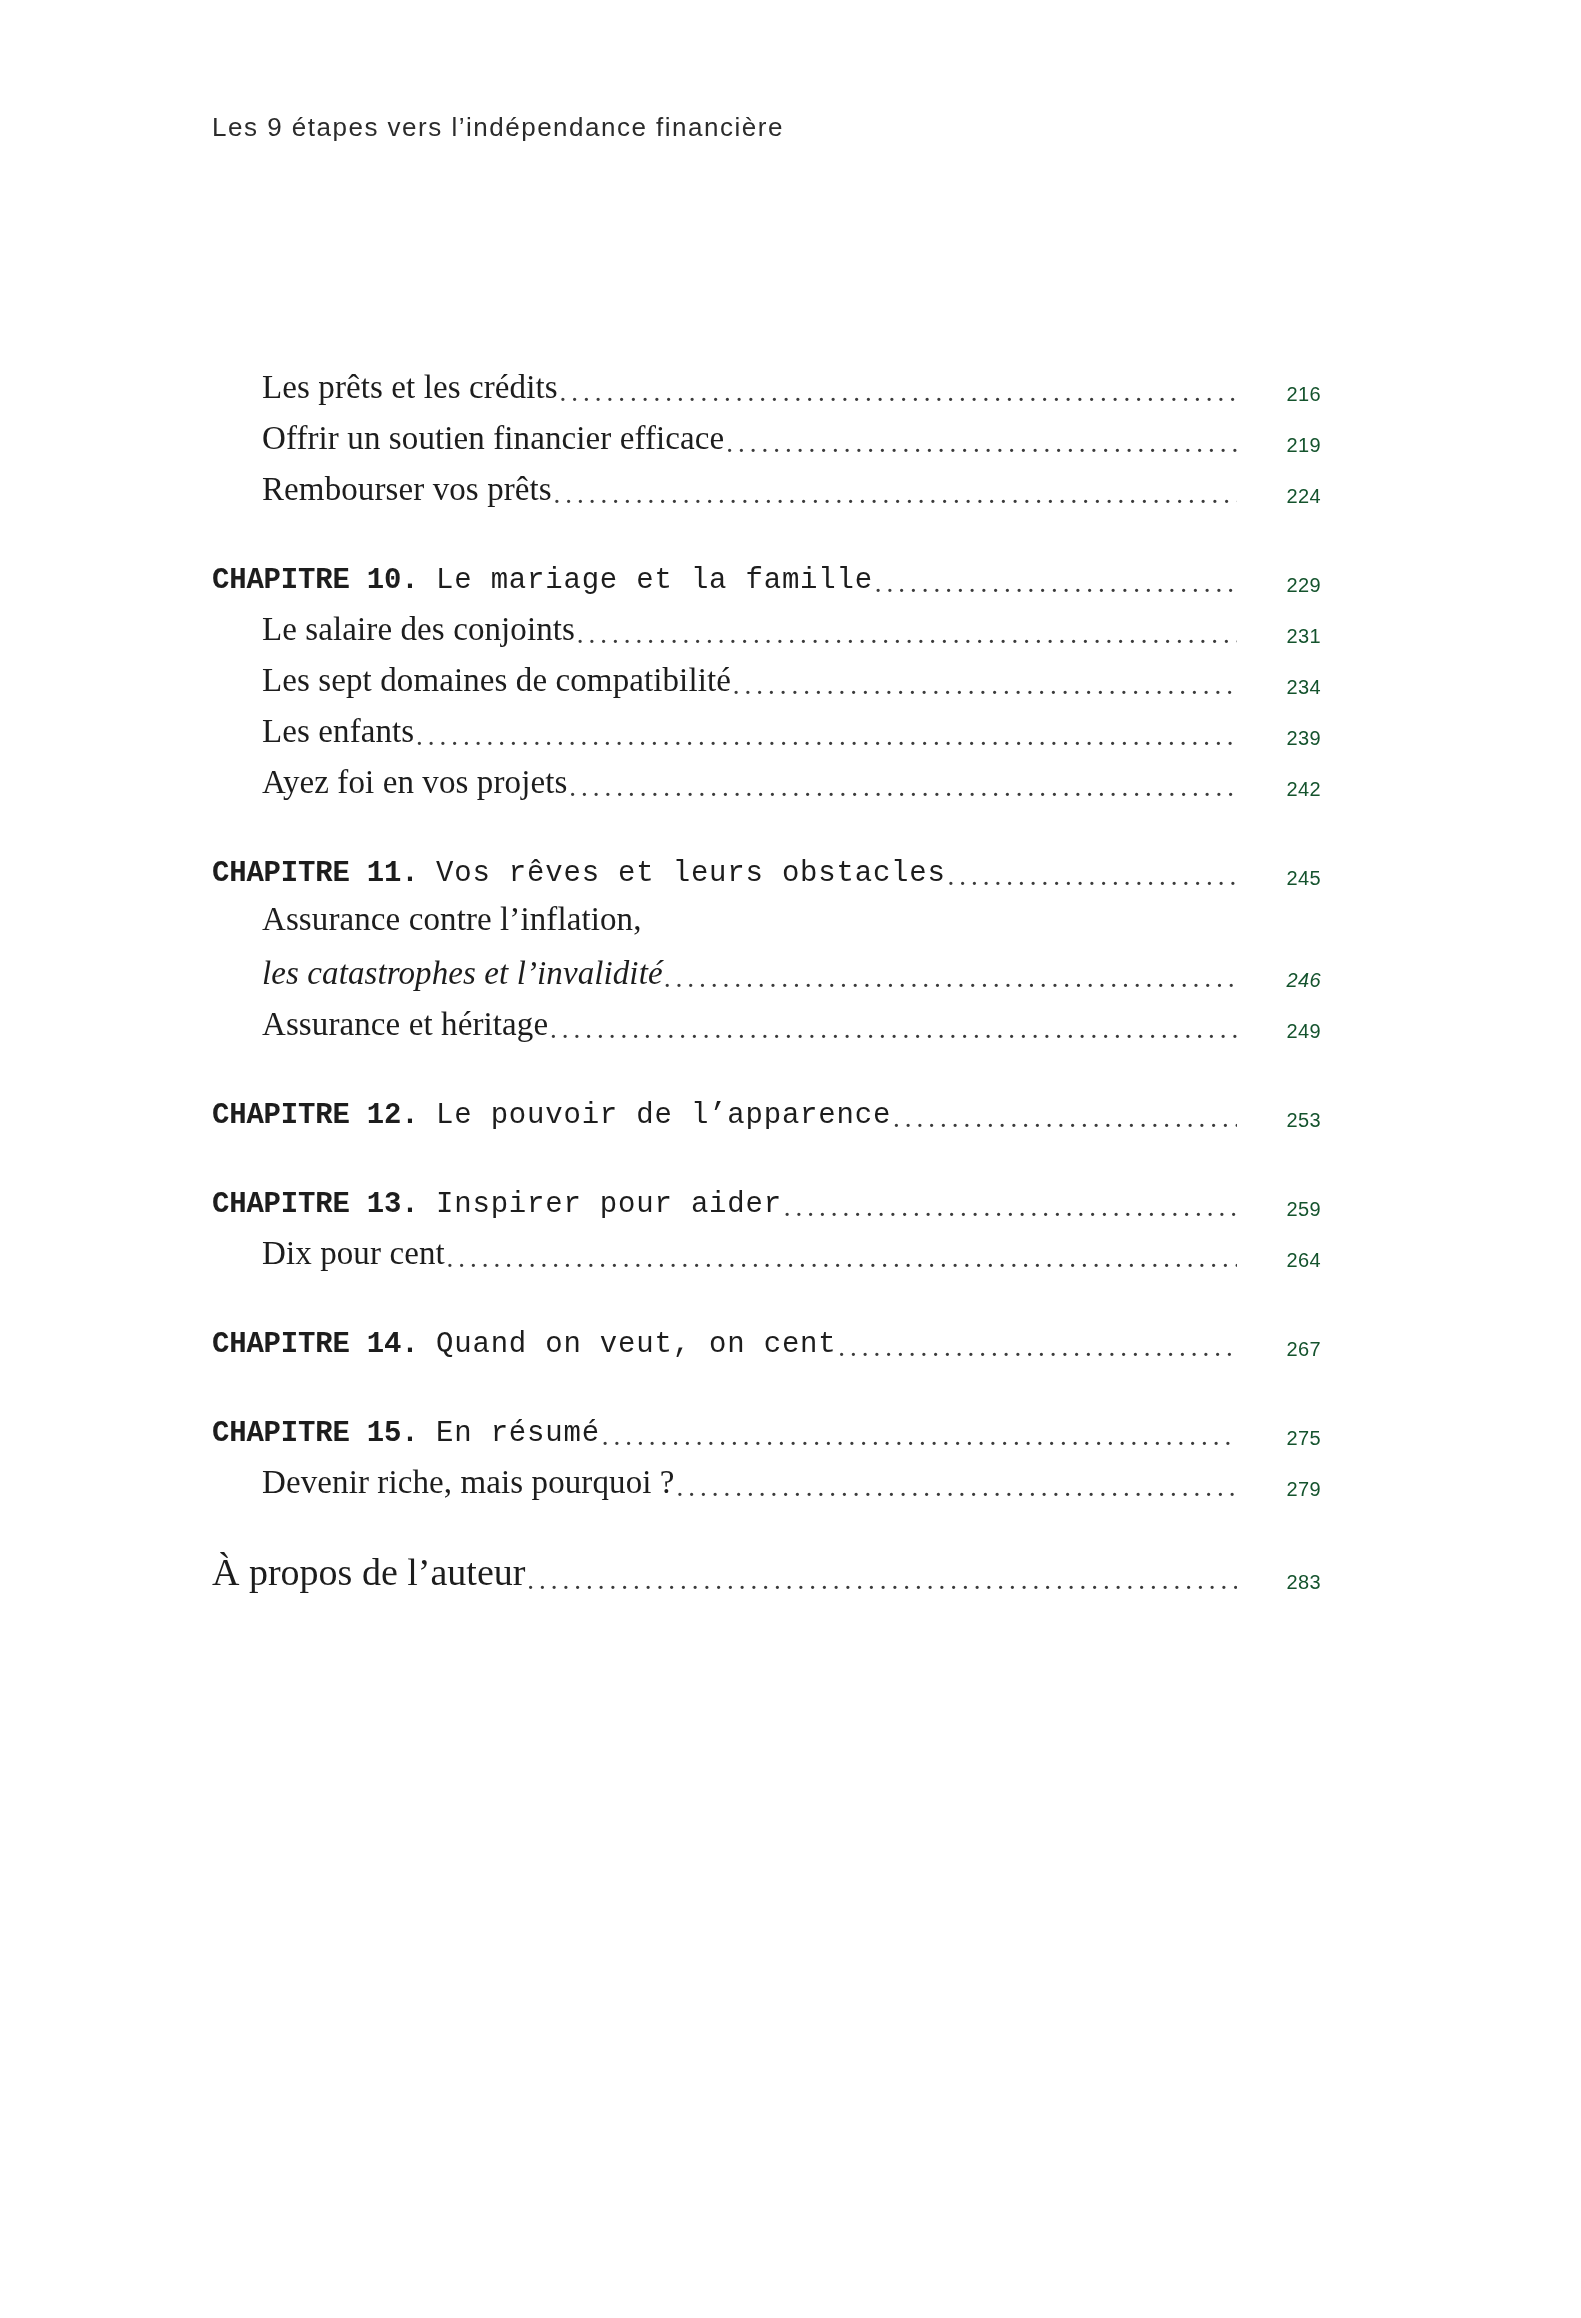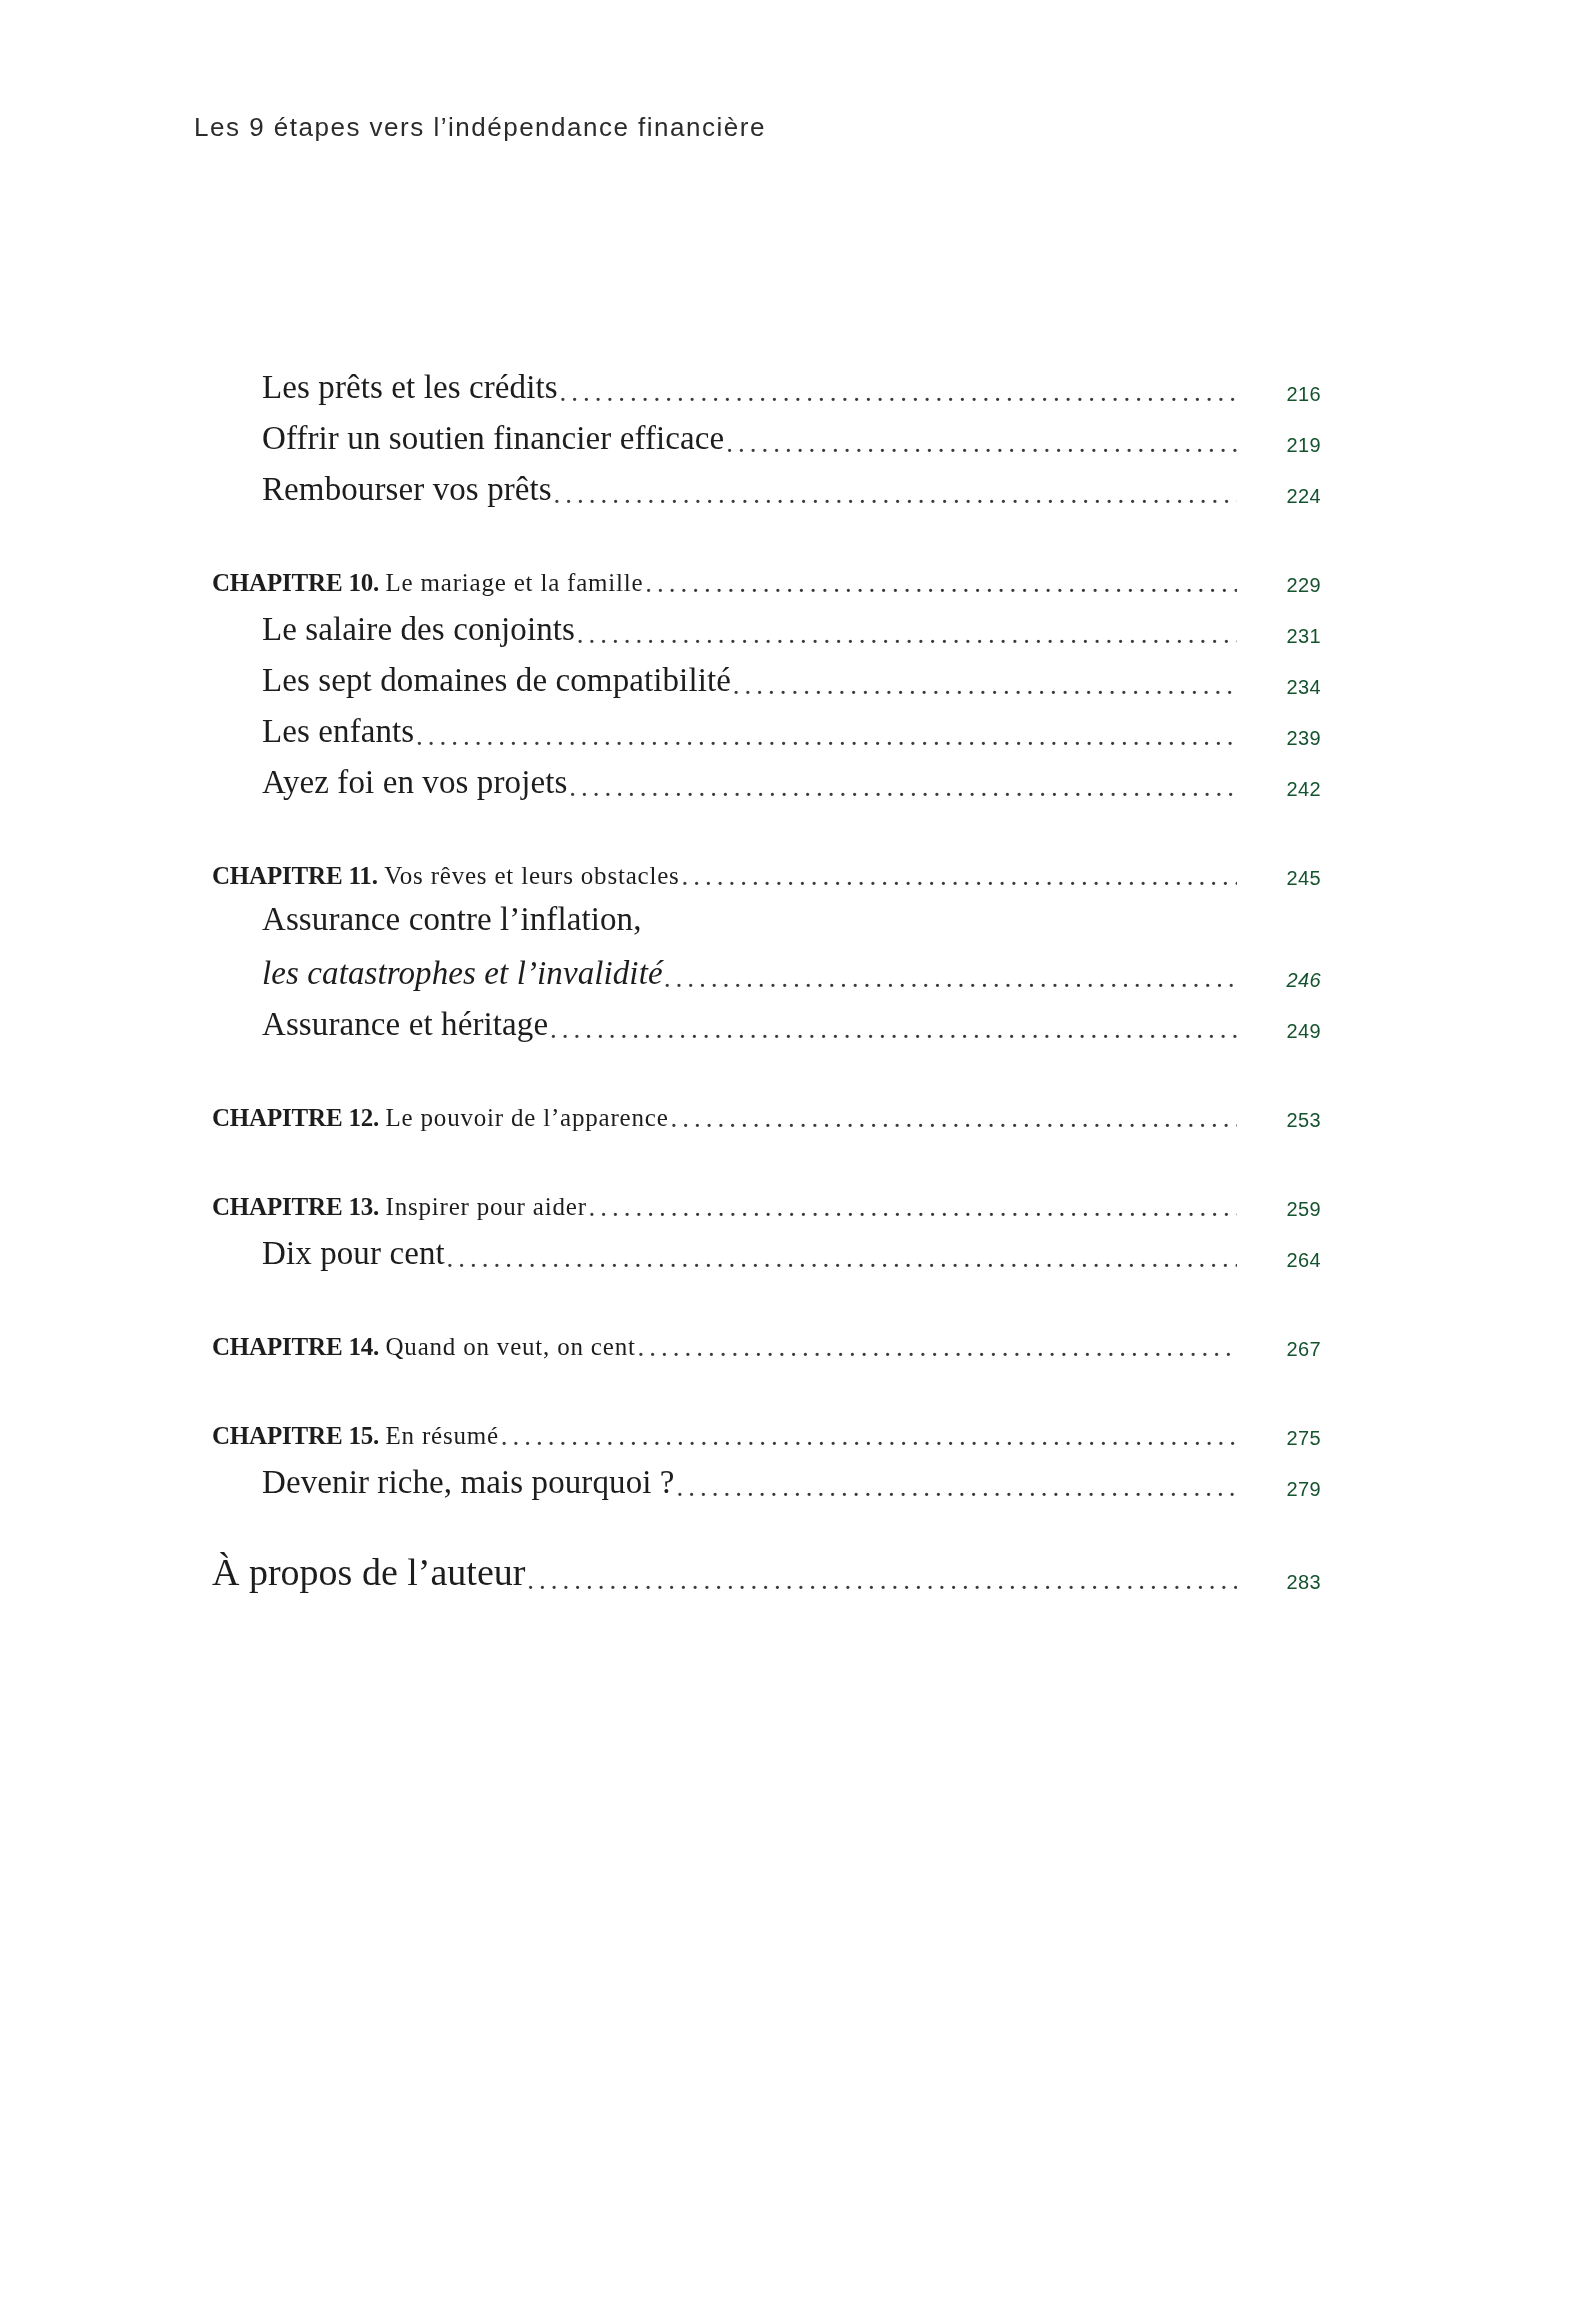--- a/index.html
+++ b/index.html
@@ -13,21 +13,21 @@
     width: 1581px;
     height: 2319px;
     background: #ffffff;
     overflow: hidden;
     box-sizing: border-box;
   }
 
   
   .running-head {
     position: absolute;
-    left: 194px;
+    left: 212px;
     top: 112px;
     font-family: "Liberation Sans", sans-serif;
     font-weight: 300;
     font-size: 26px;
     letter-spacing: 1.5px;
     color: #2b2b2b;
     white-space: nowrap;
     -webkit-font-smoothing: antialiased;
   }
 
@@ -110,22 +110,22 @@
   .row.sub.continued-top .page-no {
     visibility: hidden;
   }
   .row.sub.continued-bottom {
     height: 54px;
     font-style: italic;
   }
 
   
   .row.chapter .label {
-    font-family: Liberation Serif, serif;
-    font-size: 25px;
+    font-family: Liberation Mono, monospace;
+    font-size: 29px;
     color: #1d1d1d;
     letter-spacing: 0.2px;
   }
   .row.chapter .chap-no {
     font-weight: 700;
     letter-spacing: -0.2px;
   }
   .row.chapter .chap-title {
     font-weight: 300;
     letter-spacing: 0.8px;

